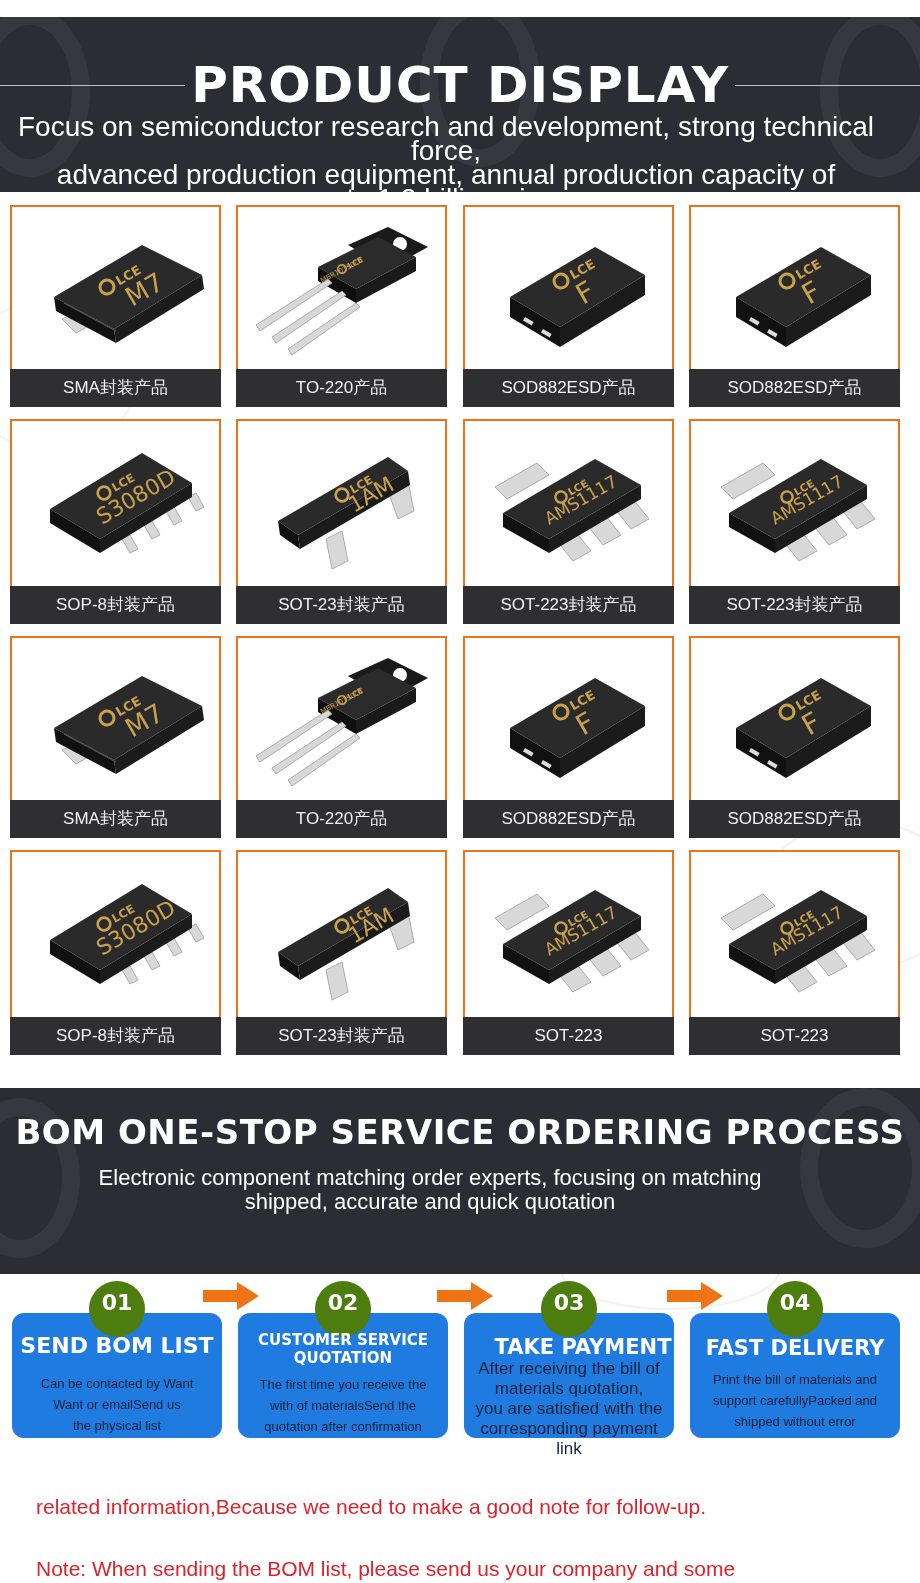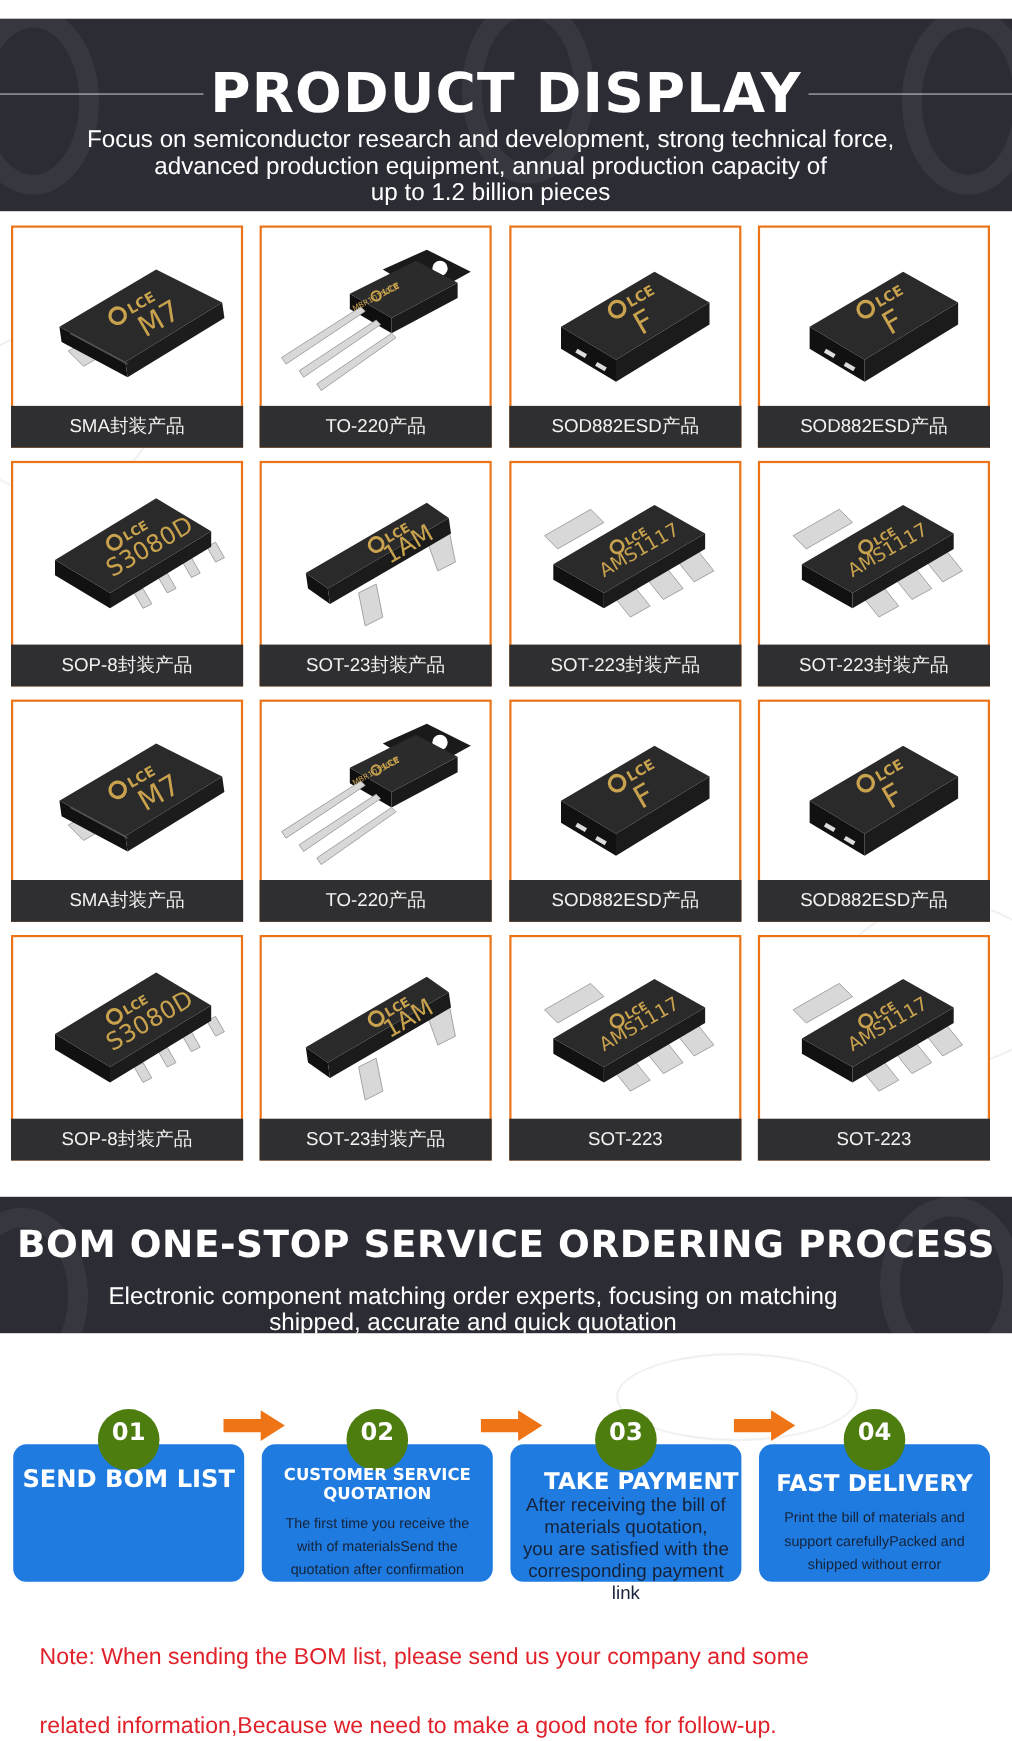--- a/index.html
+++ b/index.html
@@ -7,23 +7,23 @@
   body { position: relative; font-family: "Liberation Sans", "DejaVu Sans", sans-serif; }
 
   .watermark { position: absolute; border: 2px solid rgba(200,200,205,0.25); border-radius: 50%; pointer-events: none; }
 
   .band { position: absolute; left: 0; width: 920px; background: #2b2c34; overflow: hidden; color: #fff; text-align: center; }
   .band .wm { position: absolute; border: 18px solid rgba(255,255,255,0.06); border-radius: 50%; }
   .band1 { top: 17px; height: 175px; }
   .band1 .title-row { position: absolute; top: 40px; left: 0; width: 920px; height: 56px; display: flex; align-items: center; justify-content: center; }
   .band1 .rule { height: 1px; background: rgba(255,255,255,0.7); flex: 1; }
   .band1 .title { font-family: "DejaVu Sans", sans-serif; font-weight: bold; font-size: 50px; letter-spacing: 1px; padding: 0 6px; line-height: 56px; }
-  .band1 .sub { position: absolute; top: 98px; left: 0; width: 892px; font-size: 22px; line-height: 24px; }
-
-  .band2 { top: 1088px; height: 124px; }
+  .band1 .sub { position: absolute; top: 98px; left: 0; width: 892px; font-size: 28px; line-height: 24px; }
+
+  .band2 { top: 1088px; height: 186px; }
   .band2 .title { position: absolute; top: 22px; left: 0; width: 920px; font-family: "DejaVu Sans", sans-serif; font-weight: bold; font-size: 34px; line-height: 44px; letter-spacing: 0.5px; }
   .band2 .sub { position: absolute; top: 78px; left: 0; width: 860px; font-size: 22px; line-height: 24px; }
 
   .card { position: absolute; width: 211px; border: 2px solid #ec7418; background: #fff; }
   .card .img { position: relative; width: 100%; overflow: hidden; }
   .card .caption { position: absolute; left: -2px; right: -2px; bottom: -2px; height: 38px; background: #2f2f31; color: #f2f2f2; font-size: 17px; line-height: 38px; text-align: center; }
 
   .arrow { position: absolute; width: 56px; height: 28px; }
   .step { position: absolute; top: 1313px; width: 210px; height: 125px; background: #1f7be0; border-radius: 12px; color: #fff; text-align: center; }
   .step .badge { position: absolute; top: -32px; left: 50%; margin-left: -28px; width: 56px; height: 56px; border-radius: 50%; background: #4d7c0f; color: #fff; font-family: "DejaVu Sans", sans-serif; font-weight: bold; font-size: 22px; line-height: 44px; }
@@ -333,20 +333,25 @@
 <svg class="arrow" style="left:437px;top:1282px;" viewBox="0 0 56 28">
     <path d="M0 8 H34 V0 L56 14 L34 28 V20 H0 Z" fill="#ef7415"></path>
   </svg>
 <svg class="arrow" style="left:667px;top:1282px;" viewBox="0 0 56 28">
     <path d="M0 8 H34 V0 L56 14 L34 28 V20 H0 Z" fill="#ef7415"></path>
   </svg>
 
 <div class="step" style="left:12px;">
   <div class="badge">01</div>
   <div class="stitle" style="top:20px;font-size:22px;line-height:26px;">SEND BOM LIST</div>
+  <div class="sdesc" style="top:60px;line-height:21px;">
+    <div>Can be contacted by Want</div>
+      <div>Want or emailSend us</div>
+      <div>the physical list</div>
+  </div>
 </div>
 
 <div class="step" style="left:238px;">
   <div class="badge">02</div>
   <div class="stitle" style="top:18px;font-size:15px;line-height:18px;">
     <div>CUSTOMER SERVICE</div>
       <div>QUOTATION</div>
   </div>
   <div class="sdesc" style="top:61px;line-height:21px;">
     <div>The first time you receive the</div>
@@ -370,16 +375,16 @@
   <div class="badge">04</div>
   <div class="stitle" style="top:22px;font-size:21px;line-height:26px;">FAST DELIVERY</div>
   <div class="sdesc" style="top:56px;line-height:21px;">
     <div>Print the bill of materials and</div>
       <div>support carefullyPacked and</div>
       <div>shipped without error</div>
   </div>
 </div>
 
 <div class="note">
+  <div> related information,Because we need to make a good note for follow-up.</div>
   <div>Note: When sending the BOM list, please send us your company and some</div>
-  <div> related information,Because we need to make a good note for follow-up.</div>
   
 </div>
 
 </body></html>

